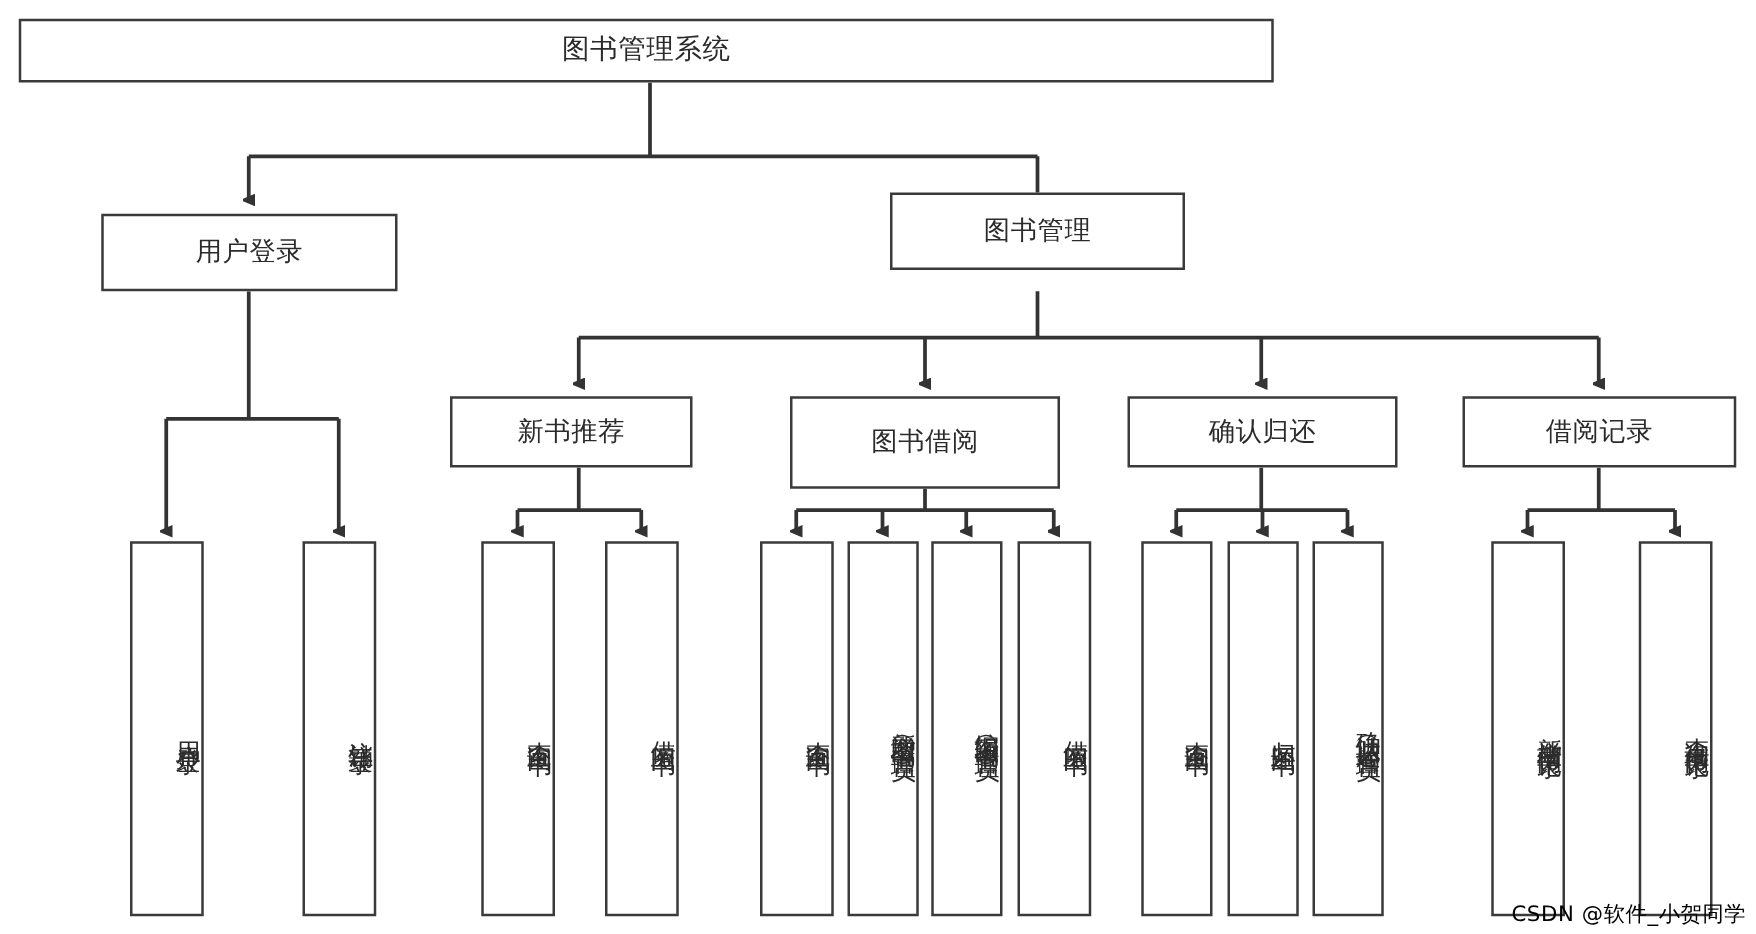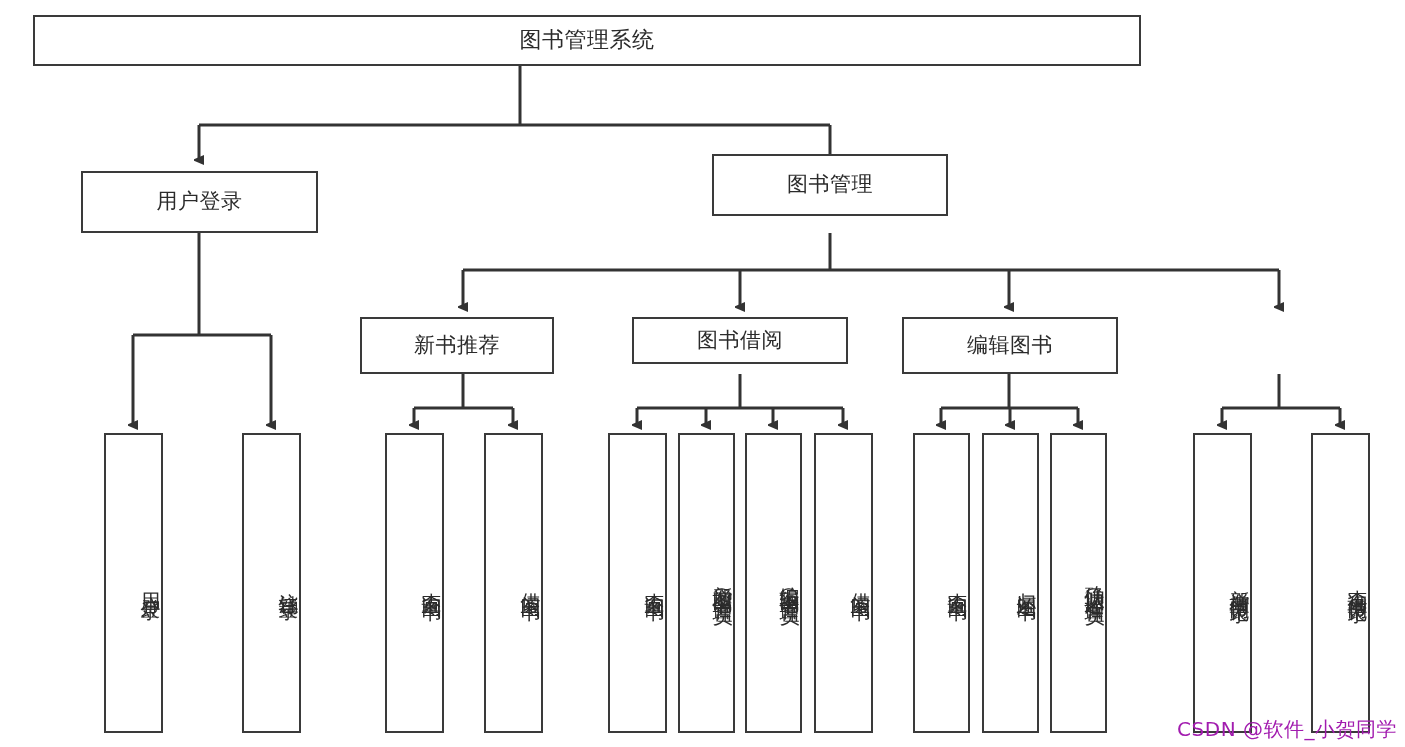--- a/index.html
+++ b/index.html
@@ -56,22 +56,22 @@
     text-orientation: upright;
     white-space: nowrap;
   }
   .node.root {
     font-size: 22px;
   }
   #watermark {
     position: absolute;
     right: 8px;
     bottom: 4px;
-    font-size: 20px;
-    color: #a21caf;
+    font-size: 17px;
+    color: #000000;
     letter-spacing: 0.5px;
     white-space: nowrap;
     pointer-events: none;
   }
 </style>
 </head>
 <body>
 
 <div id="diagram-root">
 
@@ -120,32 +120,33 @@
       <path d="M 1010 408 L 1010 425" marker-end="url(#arrow)"></path>
       <path d="M 1078 408 L 1078 425" marker-end="url(#arrow)"></path>
 
       <path d="M 1279 374 L 1279 408"></path>
       <path d="M 1222 408 L 1340 408"></path>
       <path d="M 1222 408 L 1222 425" marker-end="url(#arrow)"></path>
       <path d="M 1340 408 L 1340 425" marker-end="url(#arrow)"></path>
     </g>
   </svg>
 
-  <div class="node horiz root" style="left:33px; top:15px; width:1108px; height:51px;">图书管理系统</div>
+  <div class="node horiz root" style="left:15px; top:15px; width:1004px; height:51px;">图书管理系统</div>
 
   <div class="node horiz" style="left:81px; top:171px; width:237px; height:62px;">用户登录</div>
 
   <div class="node horiz" style="left:712px; top:154px; width:236px; height:62px;">图书管理</div>
 
   <div class="node horiz" style="left:360px; top:317px; width:194px; height:57px;">新书推荐</div>
 
-  <div class="node horiz" style="left:632px; top:317px; width:216px; height:47px;">图书借阅</div>
+  <div class="node horiz" style="left:632px; top:317px; width:216px; height:74px;">图书借阅</div>
 
-  <div class="node horiz" style="left:902px; top:317px; width:216px; height:57px;">编辑图书</div>
+  <div class="node horiz" style="left:902px; top:317px; width:216px; height:57px;">确认归还</div>
 
+  <div class="node horiz" style="left:1170px; top:317px; width:219px; height:57px;">借阅记录</div>
 
   <div class="node vert" style="left:104px; top:433px; width:59px; height:300px;">
     <span class="vlabel">用户登录</span>
   </div>
   <div class="node vert" style="left:242px; top:433px; width:59px; height:300px;">
     <span class="vlabel">注销登录</span>
   </div>
 
   <div class="node vert" style="left:385px; top:433px; width:59px; height:300px;">
     <span class="vlabel">查询图书</span>

